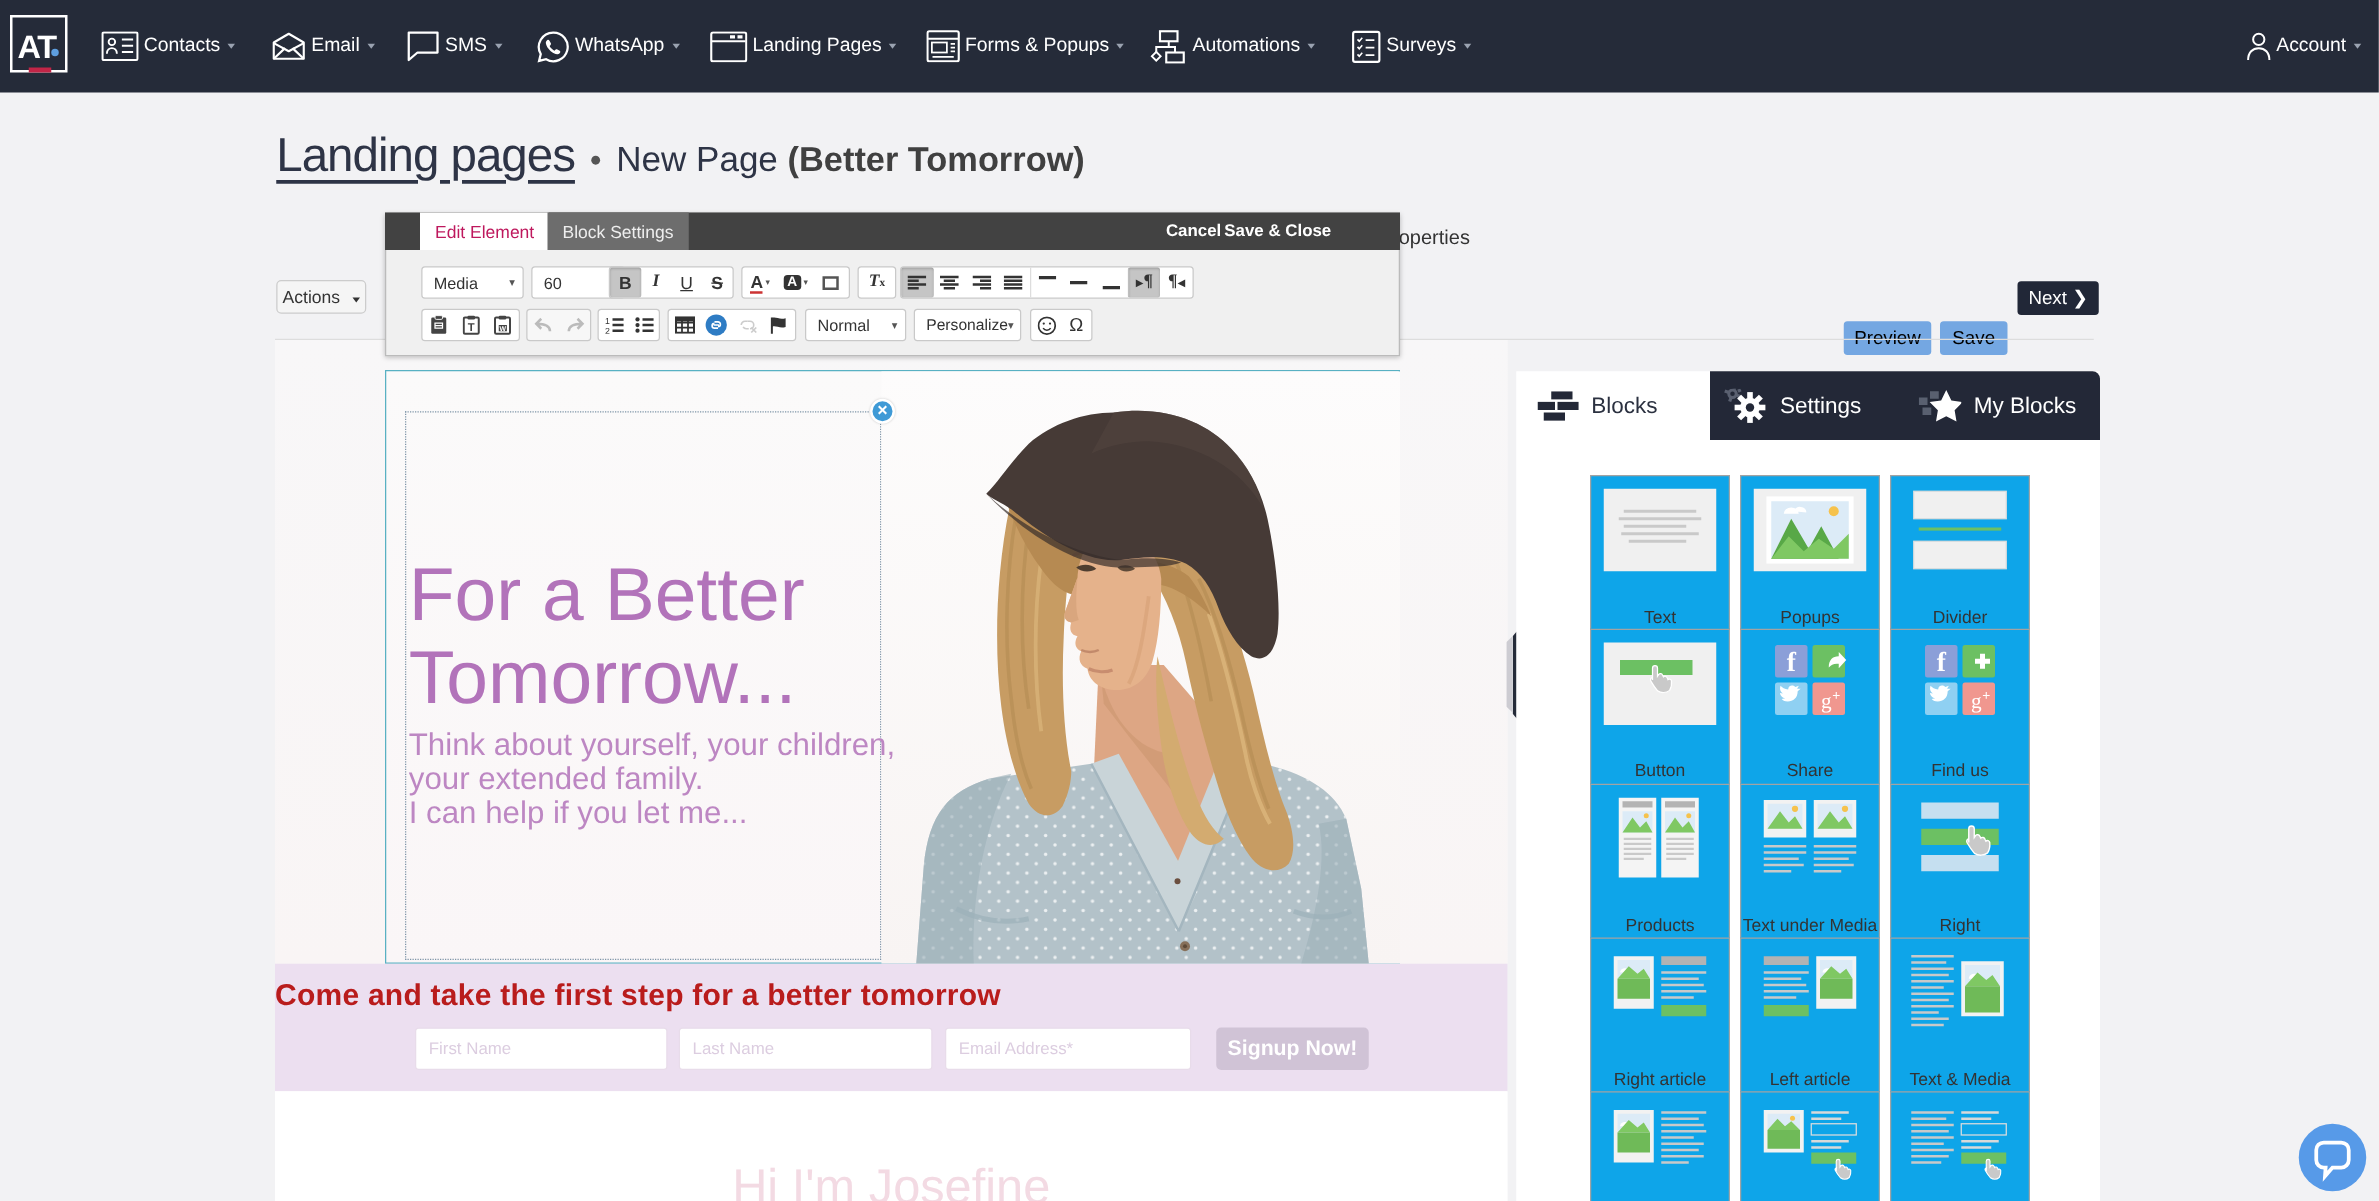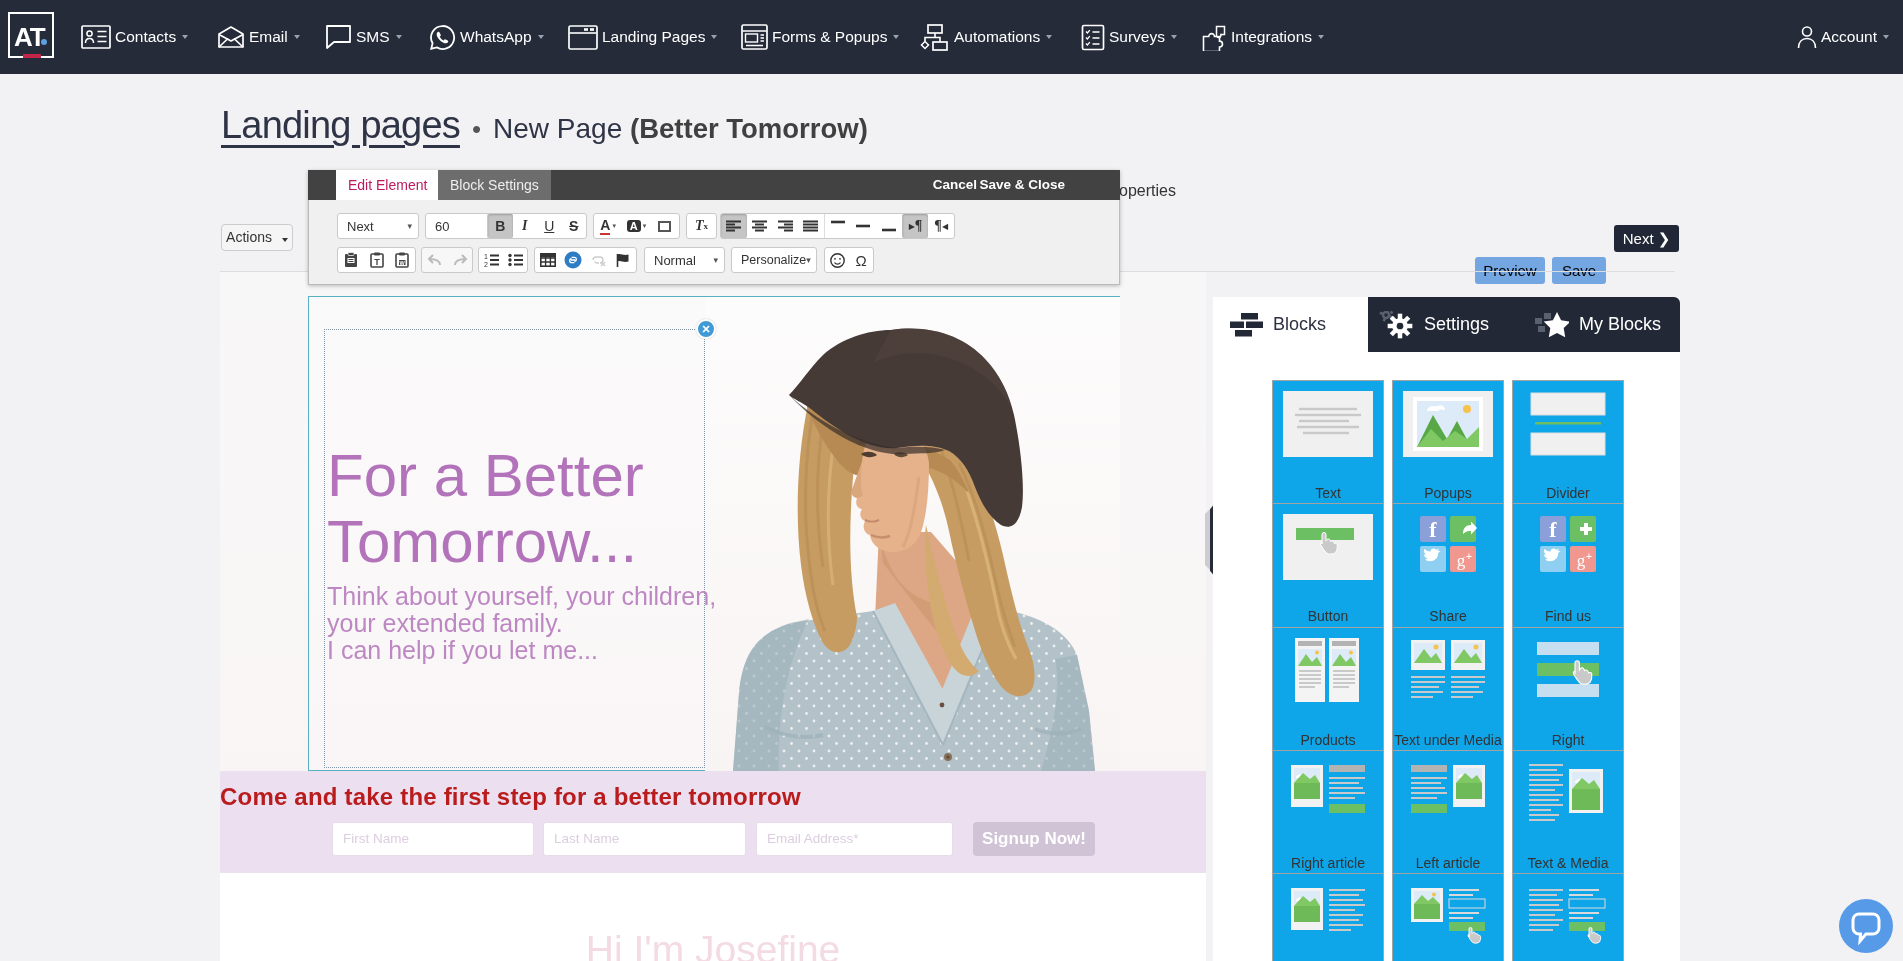--- a/index.html
+++ b/index.html
@@ -145,27 +145,20 @@
       </svg>
     Automations <span class="caret"></span>
   </div>
   <div class="navitem" style="left:1081px">
     <svg width="24" height="27" viewBox="0 0 24 27">
         <rect x="1.5" y="1.5" width="21" height="24" rx="1.5" fill="none" stroke="#fff" stroke-width="1.7"></rect>
         <path d="M5 7.5 l1.4 1.5 l2.4-2.8 M5 13.5 l1.4 1.5 l2.4-2.8 M5 19.5 l1.4 1.5 l2.4-2.8" fill="none" stroke="#fff" stroke-width="1.3"></path>
         <path d="M11.5 8 h7 M11.5 14 h7 M11.5 20 h7" stroke="#fff" stroke-width="1.4"></path>
       </svg>
     Surveys <span class="caret"></span>
-  </div>
-  <div class="navitem" style="left:1201px">
-    <svg width="26" height="27" viewBox="0 0 26 27">
-        <path d="M2.5 12.5 h5.2 a2.9 2.9 0 1 1 5.8 0 h5 v4.6 a2.9 2.9 0 1 1 0 6 v4.4 H2.5 Z" fill="none" stroke="#fff" stroke-width="1.6"></path>
-        <path d="M15.5 2.5 h8 v8 h-3.6 a2.3 2.3 0 1 1 -4.4 0 h-0 z" fill="none" stroke="#fff" stroke-width="1.5"></path>
-      </svg>
-    Integrations <span class="caret"></span>
   </div>
   <div class="navitem" style="left:1797px">
     <svg width="20" height="24" viewBox="0 0 20 24">
         <circle cx="10" cy="6.5" r="4.5" fill="none" stroke="#fff" stroke-width="1.6"></circle>
         <path d="M1.5 23 c0-6 3.5-9.5 8.5-9.5 s8.5 3.5 8.5 9.5" fill="none" stroke="#fff" stroke-width="1.6"></path>
       </svg>
     Account <span class="caret"></span>
   </div>
 </div>
 <div id="title-row"><span class="lp">Landing pages</span><span class="bull">•</span><span class="np">New Page </span><span class="bt">(Better Tomorrow)</span></div>
@@ -546,21 +539,21 @@
 
 <div id="toolbar">
   <div id="tb-head">
     <div class="tb-tab" id="tab1">Edit Element</div>
     <div class="tb-tab" id="tab2">Block Settings</div>
     <div id="tb-cancel">Cancel</div>
     <div id="tb-save">Save &amp; Close</div>
   </div>
 
   <div class="tgroup" style="left:28px;top:42px;width:82px;">
-      <span class="ddtext">Next</span>
+      <span class="ddtext">Media</span>
       <span class="ddcaret">▾</span>
     </div>
   <div class="tgroup" style="left:116px;top:42px;width:75px;">
       <span class="ddtext">60</span>
       <span class="ddcaret">▾</span>
     </div>
   <div class="tgroup" style="left:178px;top:42px;width:100px;">
     <div class="tbtn on" style="font-weight:bold;">B</div>
     <div class="tbtn" style="font-style:italic;font-family:'Liberation Serif',serif;font-weight:bold;">I</div>
     <div class="tbtn" style="text-decoration:underline;">U</div>

